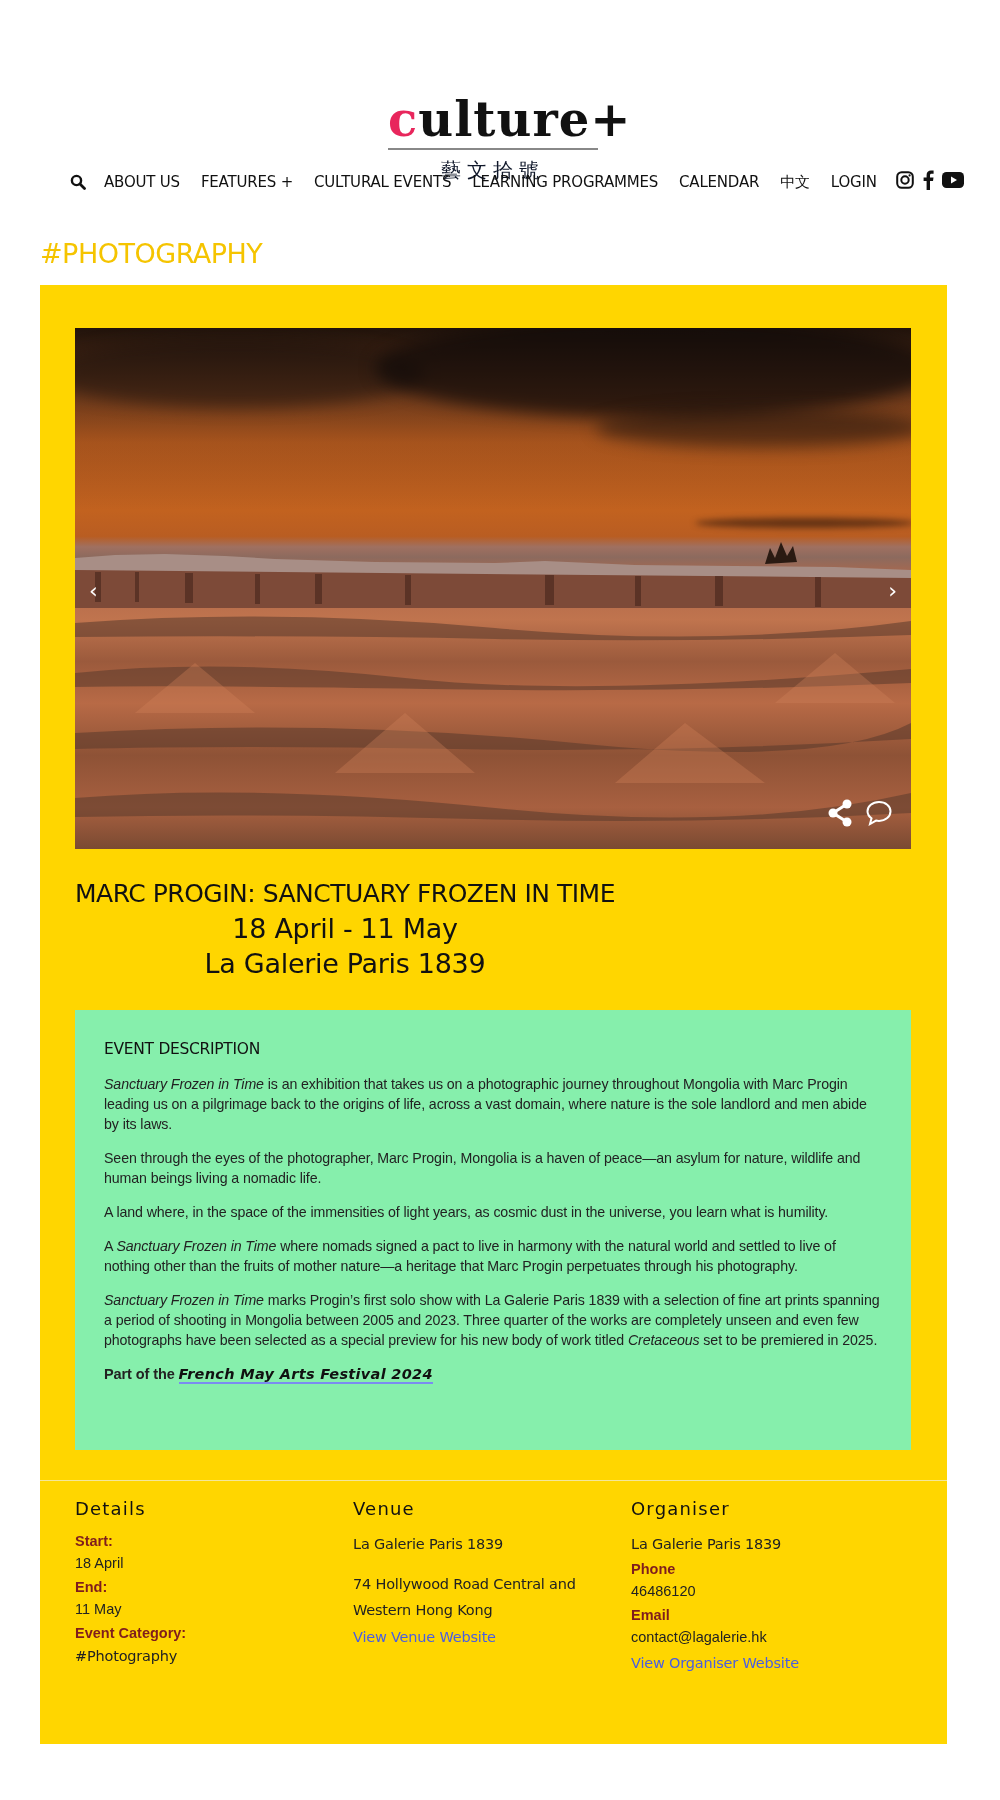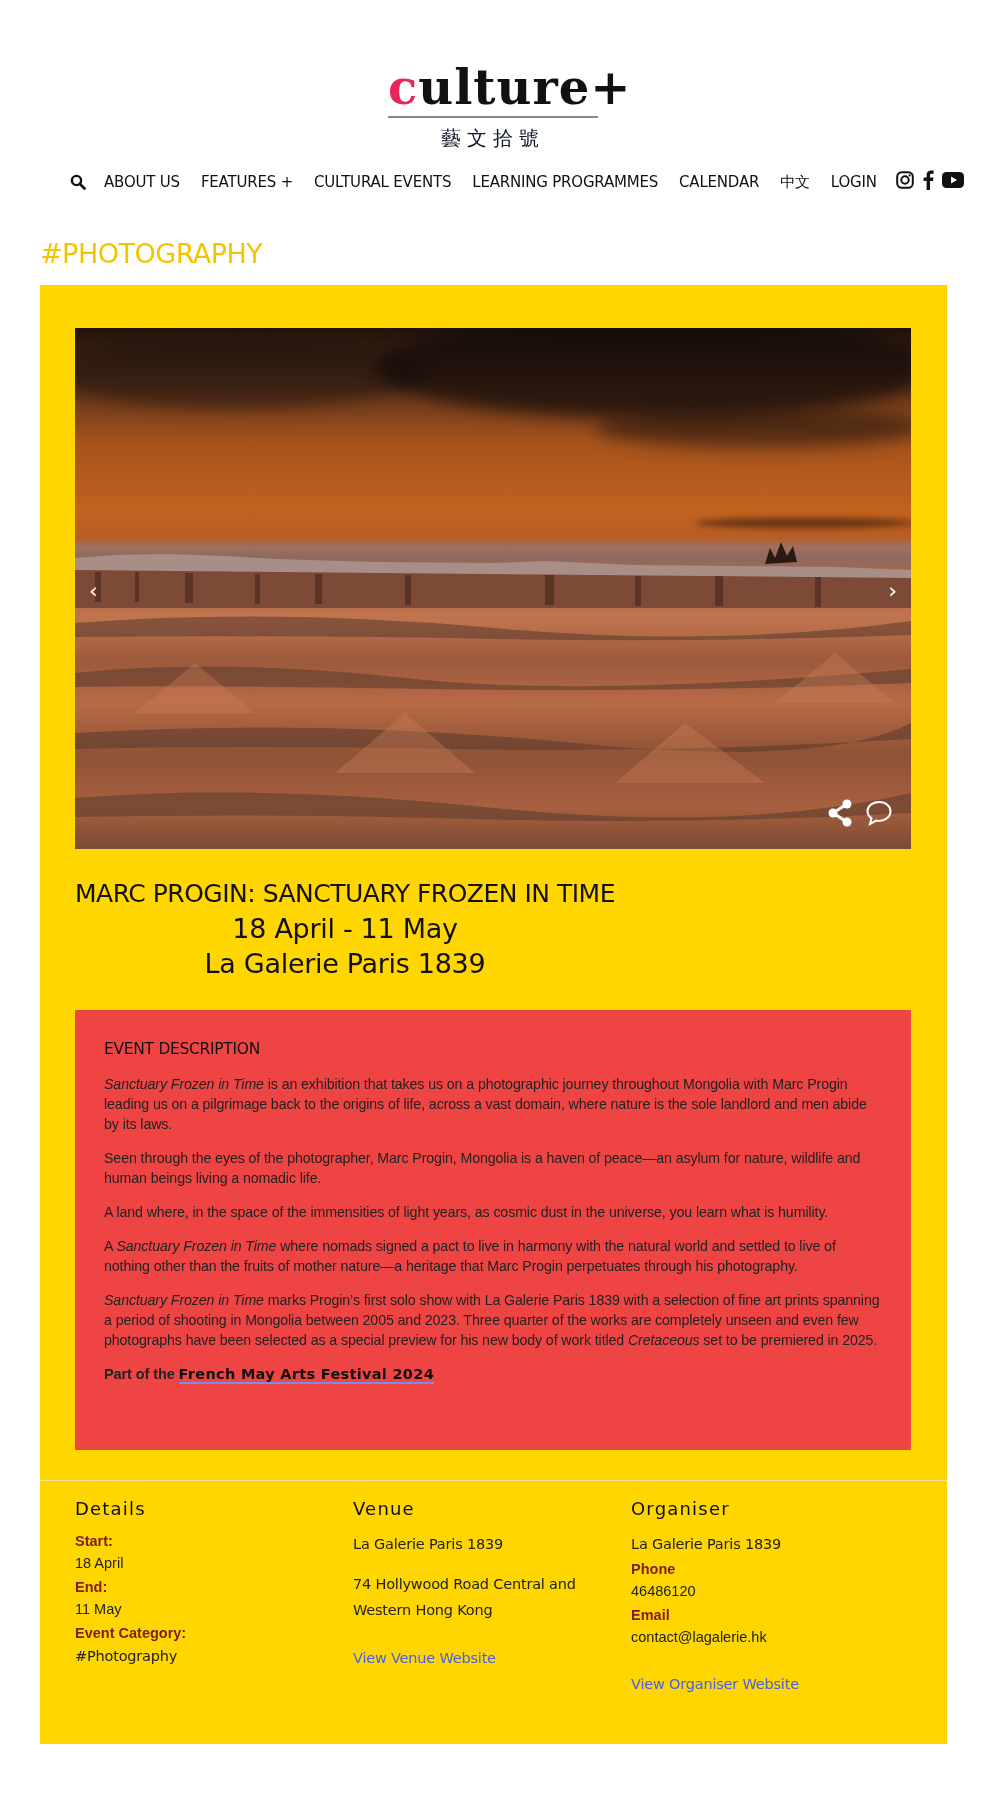--- a/index.html
+++ b/index.html
@@ -1,21 +1,21 @@
 <!DOCTYPE html>
 <html><head>
 <meta charset="utf-8">
 <style>
   * { box-sizing: border-box; margin: 0; padding: 0; }
   html, body { width: 1000px; height: 1800px; background: #ffffff; overflow: hidden; }
   body { font-family: "Liberation Sans", sans-serif; color: #111; position: relative; }
 
   
   .logo { position: absolute; left: 388px; top: 62px; width: 210px; text-align: center; }
-  .logo-word { font-family: "DejaVu Serif", serif; font-weight: bold; font-size: 48px; line-height: 50px; letter-spacing: 1px; color: #111; }
+  .logo-word { font-family: "DejaVu Serif", serif; font-weight: bold; font-size: 48px; line-height: 50px; letter-spacing: 1px; color: #111; margin-top: 32px; }
   .logo-word .accent { color: #e8265c; }
   .logo-rule { height: 2px; background: #888; margin: 4px 0 2px; }
   .logo-cjk { font-family: "DejaVu Sans", sans-serif; font-size: 20px; line-height: 36px; letter-spacing: 6px; color: #0f172a; }
 
   
   .nav { position: absolute; top: 170px; left: 70px; height: 24px; display: flex; align-items: center; font-family: "DejaVu Sans", sans-serif; font-size: 15px; color: #111; }
   .nav .item { margin-right: 21px; white-space: nowrap; letter-spacing: -0.2px; cursor: pointer; }
   .nav .search { width: 16px; height: 16px; margin-right: 18px; }
   .nav .social { display: flex; align-items: center; gap: 8px; margin-left: -2px; }
 
@@ -31,35 +31,35 @@
       linear-gradient(180deg, #6a3a1e 0%, #a4521c 20%, #c2621f 35%, #b95d22 40%, #a07060 42%, #8c6a5e 44%, #b0684a 48%, #c0744e 56%, #9b5a3c 64%, #b86a46 72%, #8e5236 82%, #a86040 92%, #7a4a32 100%); }
   .hero .cloud { position: absolute; border-radius: 50%; background: rgba(30,18,12,0.55); filter: blur(8px); }
   .hero .ridge { position: absolute; left: 0; width: 100%; }
   .hero .arrow { position: absolute; top: 250px; color: #fff; font-size: 22px; font-family: "DejaVu Sans", sans-serif; cursor: pointer; }
   .hero .icons { position: absolute; right: 18px; bottom: 18px; display: flex; gap: 12px; align-items: center; }
 
   .title-block { position: absolute; left: 35px; top: 592px; font-family: "DejaVu Sans", sans-serif; color: #111; text-align: center; }
   .title { font-size: 25px; line-height: 34px; letter-spacing: -0.5px; }
   .subline { font-size: 27px; line-height: 35px; letter-spacing: -0.3px; }
 
-  .desc { position: absolute; left: 35px; top: 725px; width: 836px; height: 440px; background: #ef4444; padding: 30px 29px 0 29px; }
+  .desc { position: absolute; left: 35px; top: 725px; width: 836px; height: 440px; background: #86efac; padding: 30px 29px 0 29px; }
   .desc h3 { font-family: "DejaVu Sans", sans-serif; font-weight: normal; font-size: 15.5px; letter-spacing: -0.3px; margin-bottom: 16px; color: #111; }
   .desc p { font-size: 14.2px; line-height: 20px; color: #222; margin-bottom: 14px; letter-spacing: -0.1px; }
   .desc p.part { font-weight: bold; margin-top: 2px; font-size: 14.5px; }
-  .desc a.fest { font-family: "DejaVu Sans", sans-serif; font-weight: bold; color: #111; text-decoration: none; border-bottom: 2px solid #7b8cf0; letter-spacing: 0.3px; }
+  .desc a.fest { font-family: "DejaVu Sans", sans-serif; font-style: italic; font-weight: bold; color: #111; text-decoration: none; border-bottom: 2px solid #7b8cf0; letter-spacing: 0.3px; }
 
   .divider { position: absolute; left: 0; top: 1195px; width: 907px; height: 1px; background: #f4e79a; }
 
   .cols { position: absolute; top: 1213px; left: 35px; width: 836px; display: flex; }
   .col { width: 278px; }
   .col h4 { font-family: "DejaVu Sans", sans-serif; font-weight: normal; font-size: 18px; letter-spacing: 1.2px; color: #111; margin-bottom: 12px; }
   .col .lbl { font-weight: bold; font-size: 14.5px; color: #7f1d1d; margin-top: 2px; line-height: 20px; }
   .col .val { font-size: 14.5px; color: #222; line-height: 24px; }
   .col .fut { font-family: "DejaVu Sans", sans-serif; font-size: 14.5px; line-height: 26px; color: #222; letter-spacing: -0.2px; }
-  .col .link { font-family: "DejaVu Sans", sans-serif; font-size: 14.5px; color: #4a5ee0; text-decoration: none; display: inline-block; margin-top: 27px; letter-spacing: -0.2px; }
+  .col .link { font-family: "DejaVu Sans", sans-serif; font-size: 14.5px; color: #4a5ee0; text-decoration: none; display: inline-block; margin-top: 6px; letter-spacing: -0.2px; }
 </style>
 </head>
 <body>
 
 <div class="logo">
   <div class="logo-word"><span class="accent">c</span><span>ulture+</span></div>
   <div class="logo-rule"></div>
   <div class="logo-cjk">藝文拾號</div>
 </div>
 

